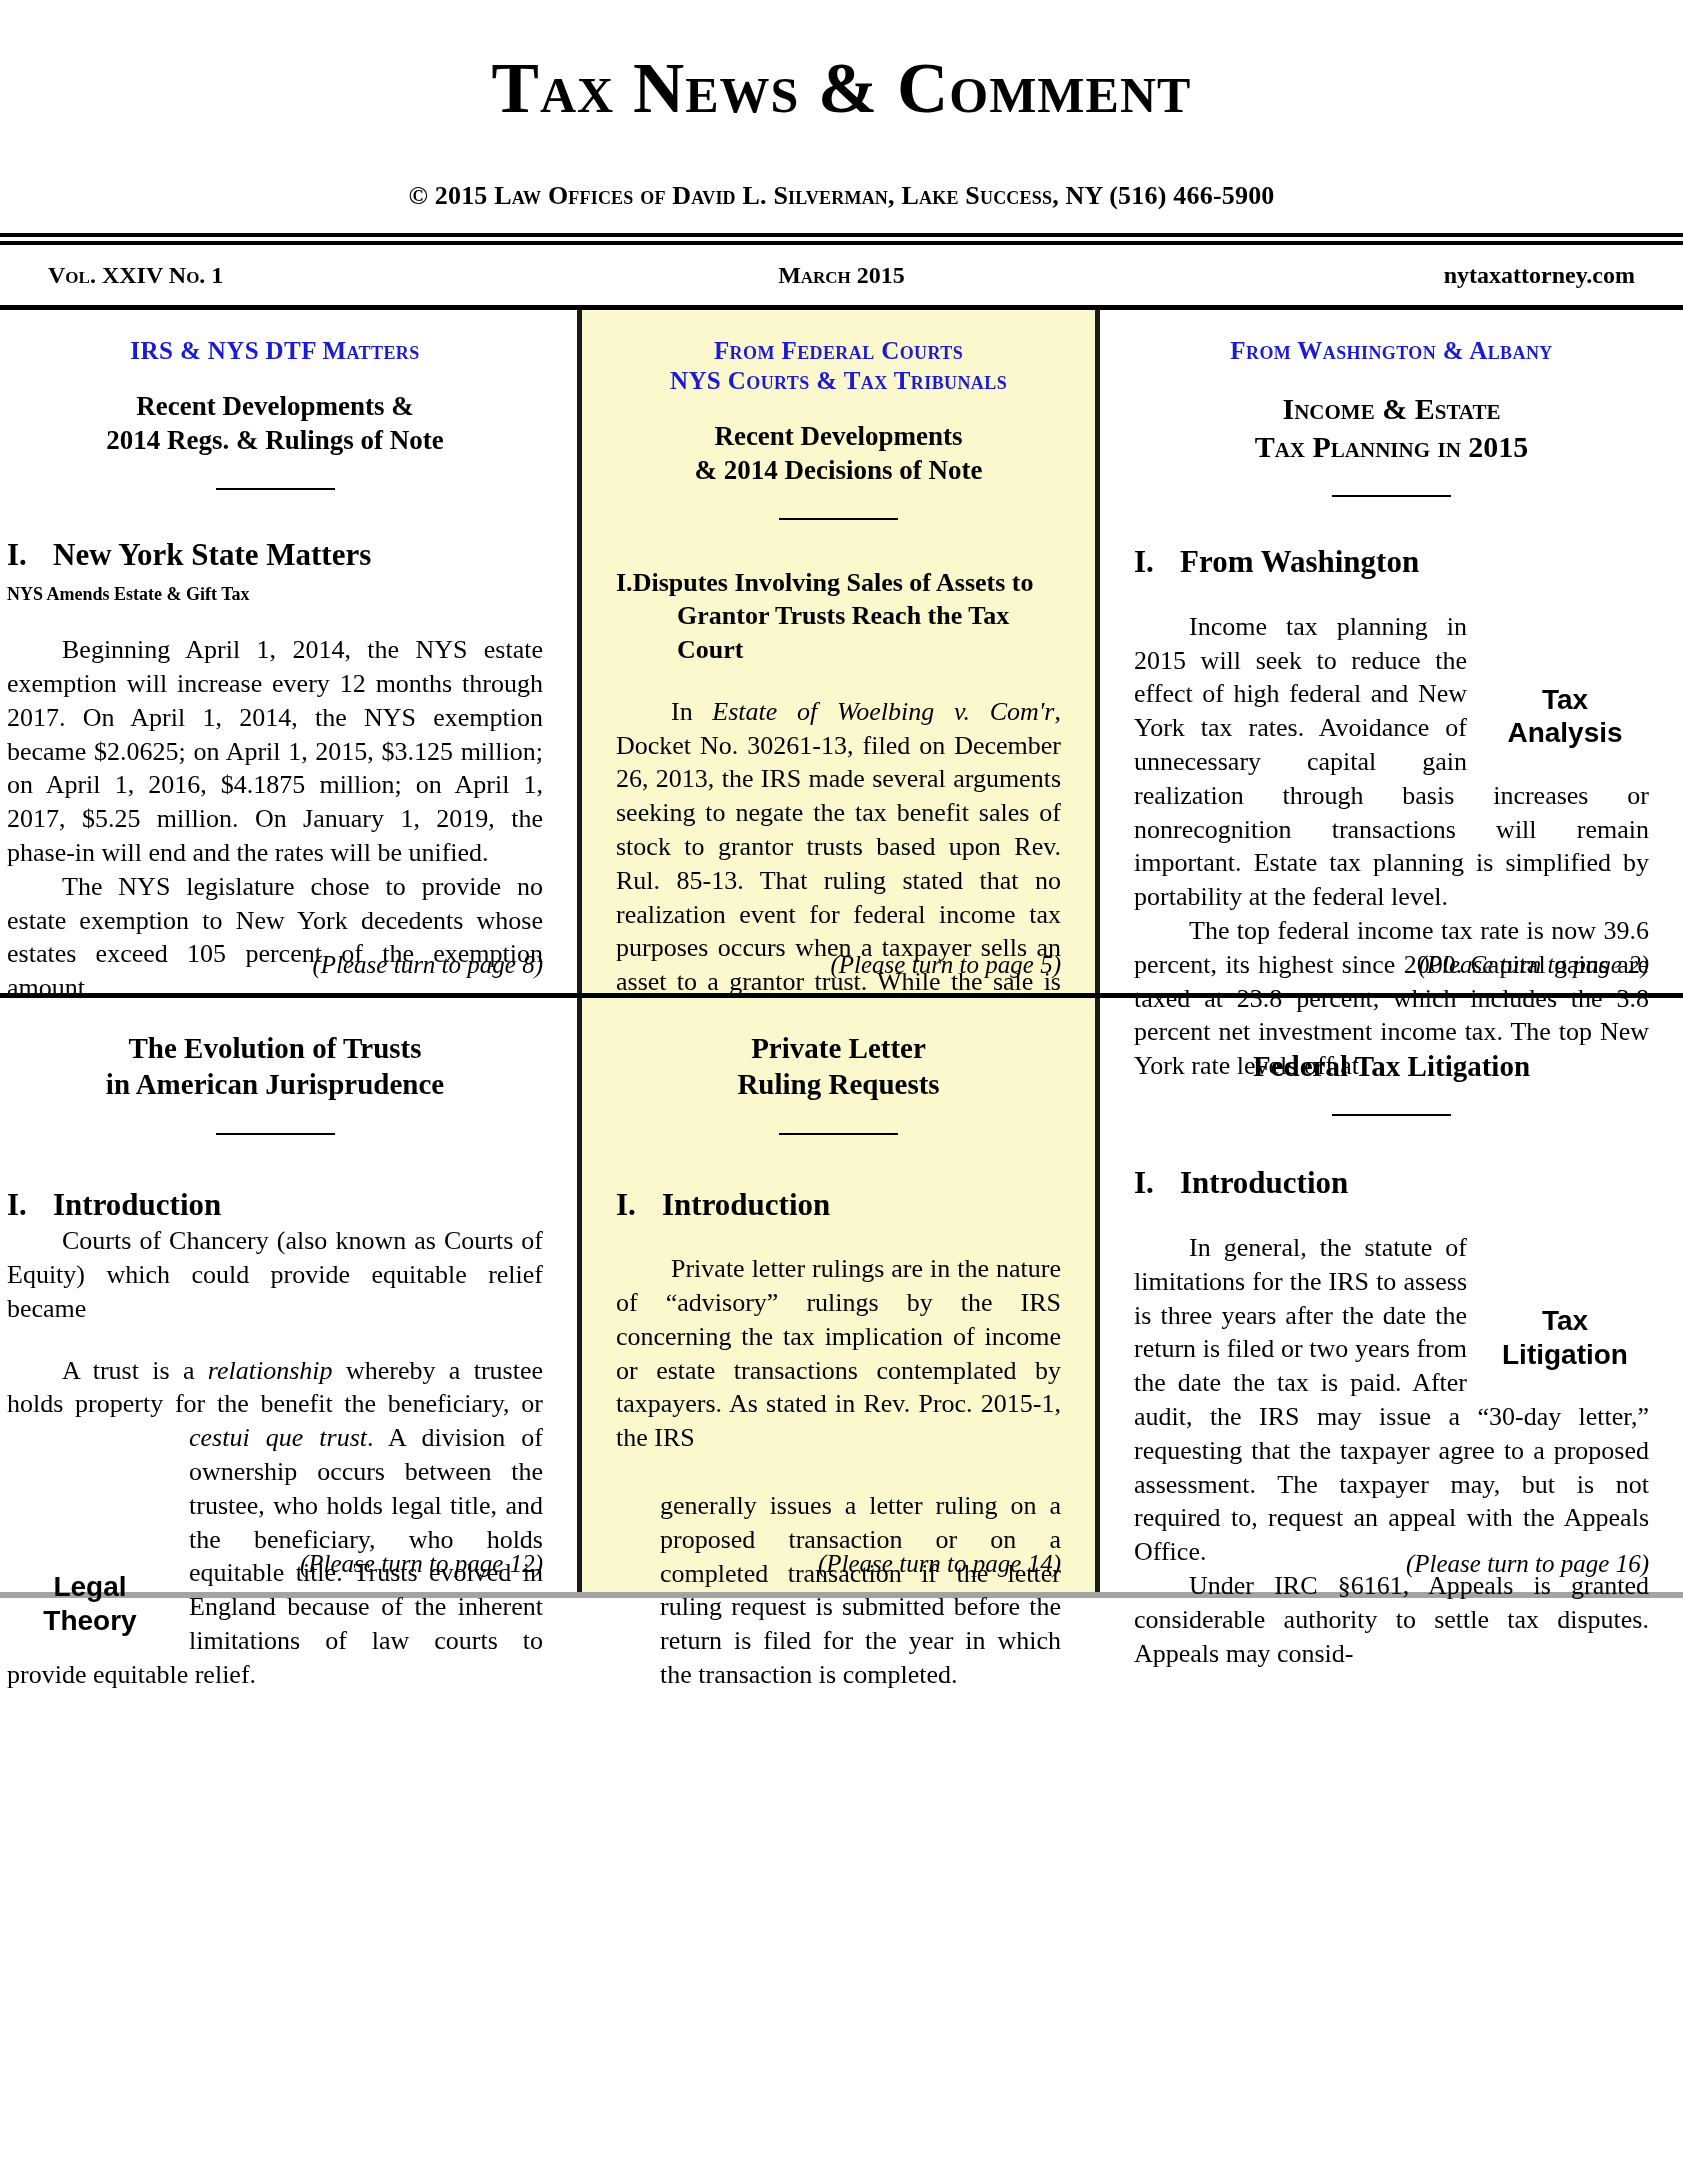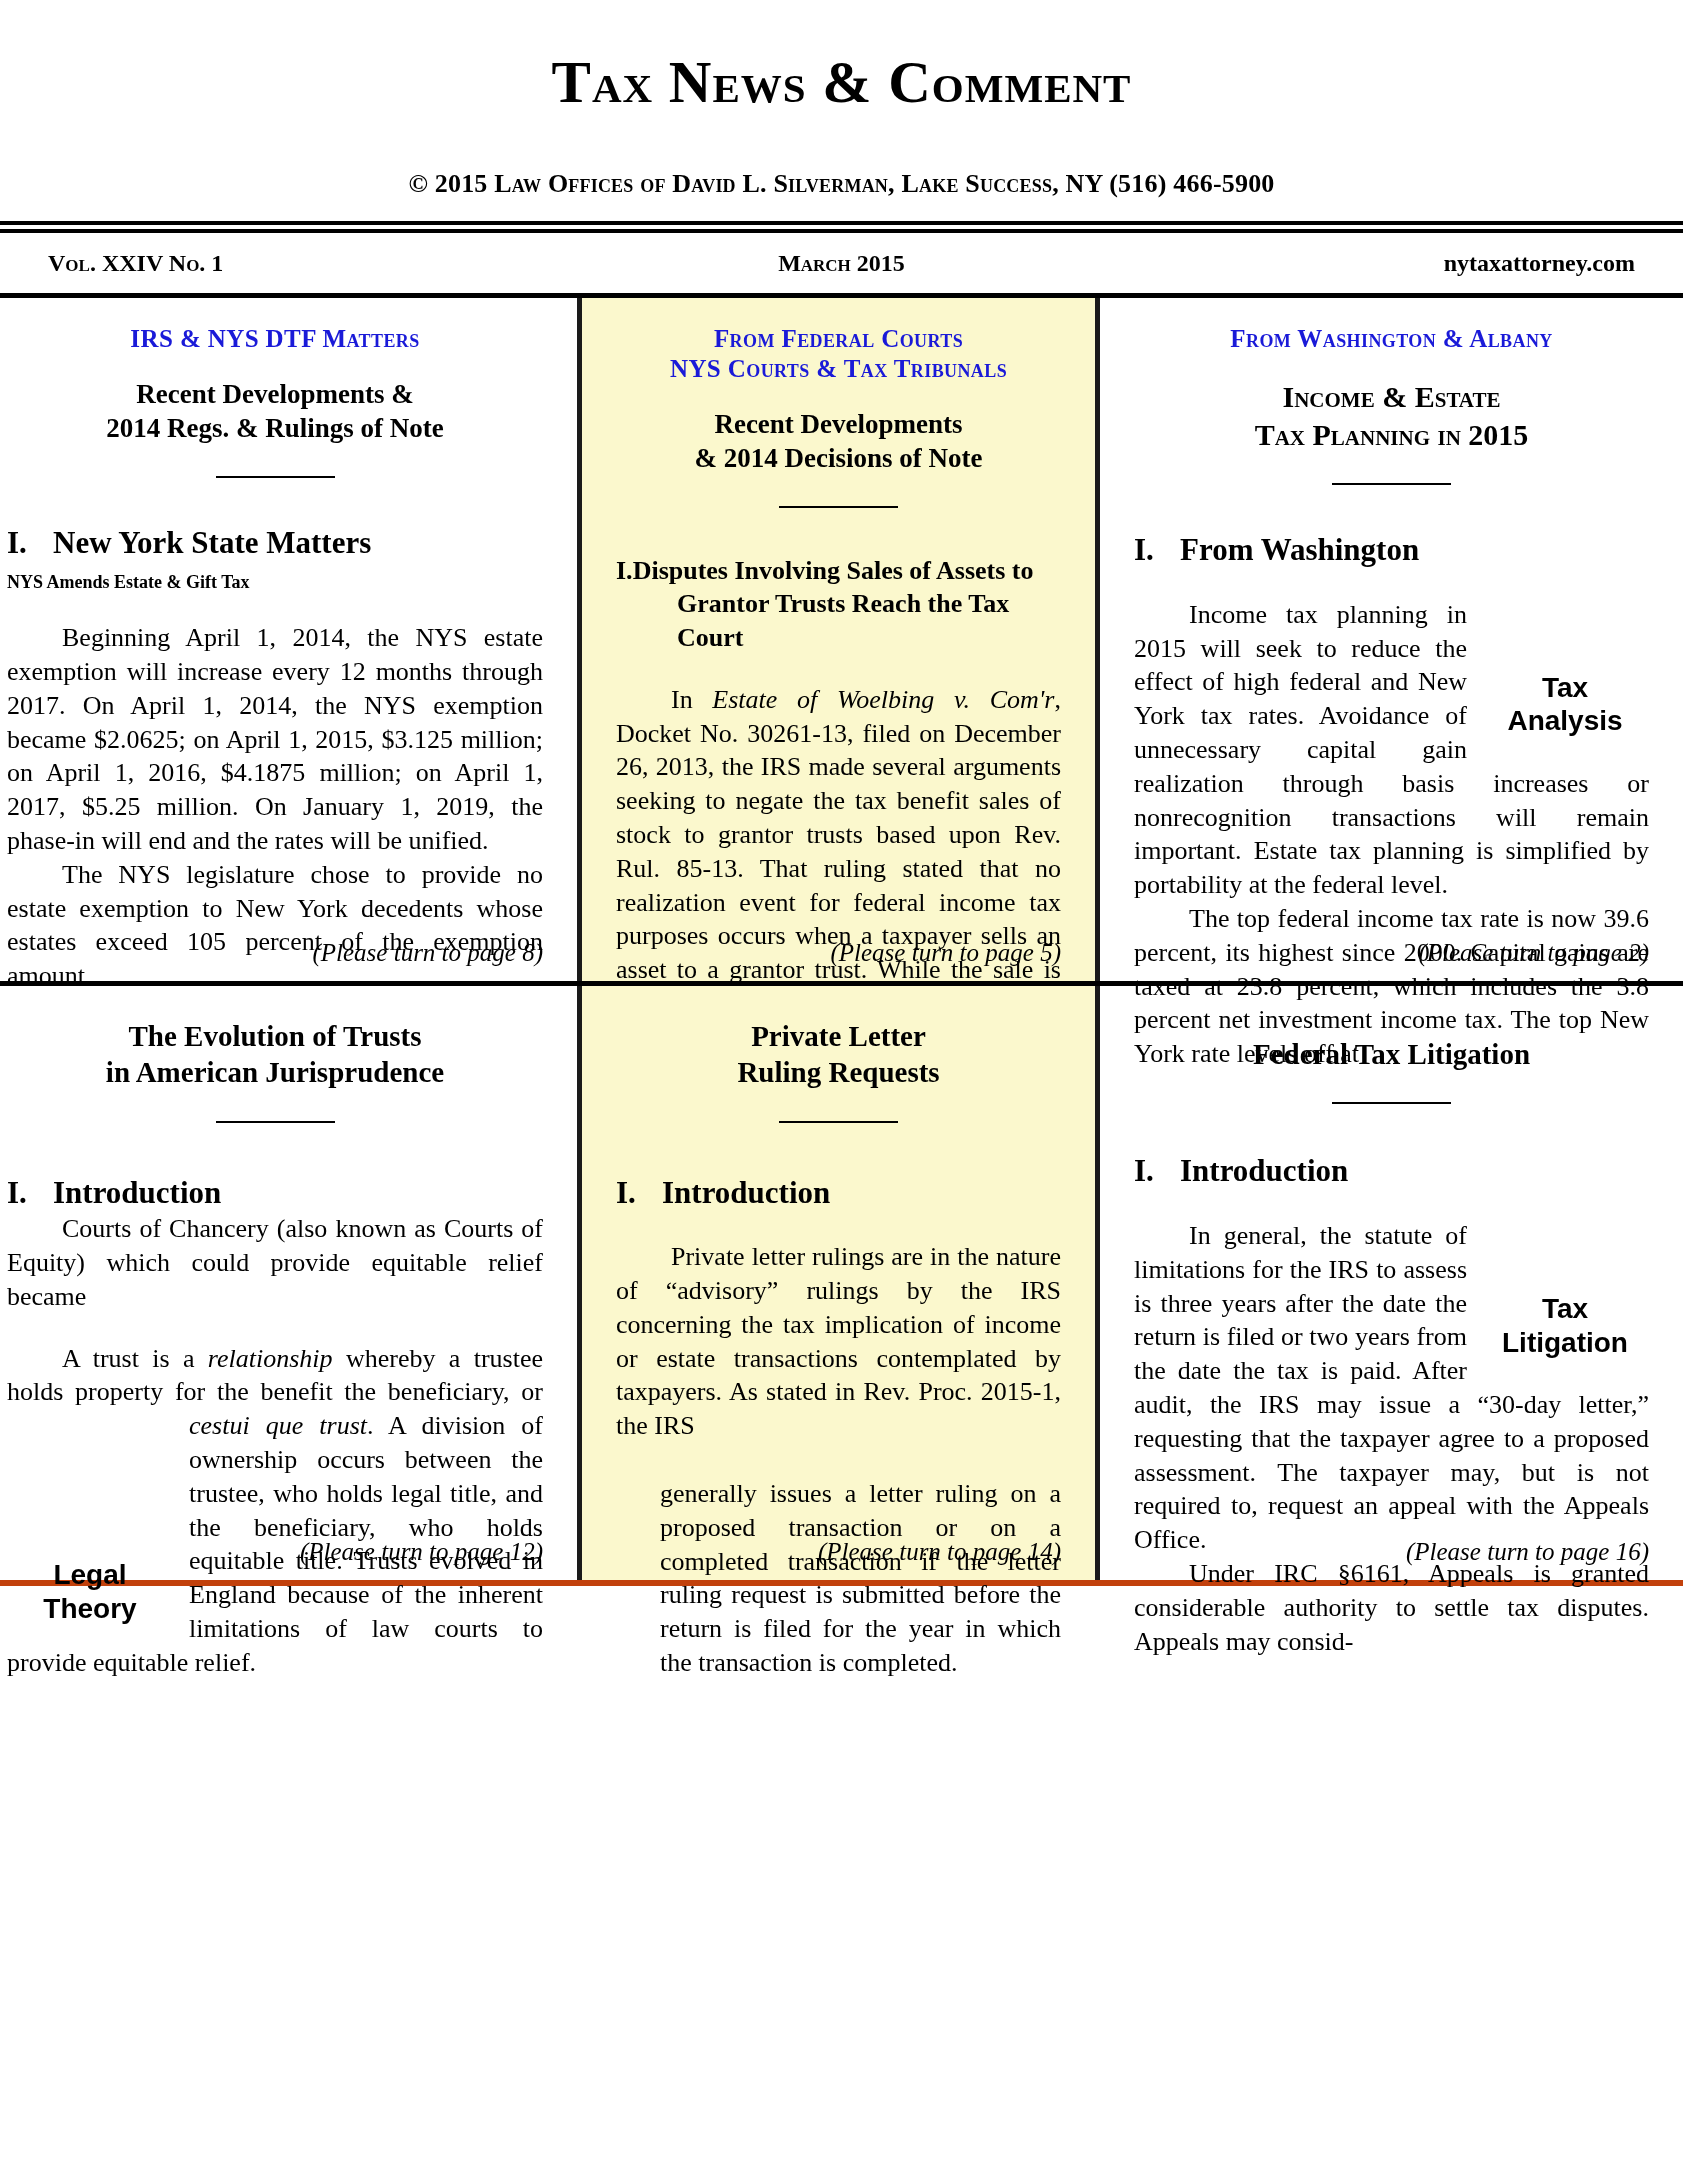--- a/index.html
+++ b/index.html
@@ -16,21 +16,21 @@
   }
 
   
   .masthead {
     padding-top: 53px;
     text-align: center;
   }
   .masthead-title {
     font-family: "Liberation Serif", "DejaVu Serif", serif;
     font-weight: bold;
-    font-size: 59px;
+    font-size: 71px;
     line-height: 1.0;
     font-variant: small-caps;
     letter-spacing: 1px;
     white-space: nowrap;
   }
   .masthead-copyright {
     margin-top: 57px;
     font-size: 26px;
     font-weight: bold;
     font-variant: small-caps;
@@ -67,21 +67,21 @@
   
   .board {
     position: relative;
     width: 1683px;
   }
   .panel-row {
     display: flex;
     align-items: stretch;
     border-bottom: 5px solid #000;
   }
-  .panel-row.second { border-bottom: 6px solid #c2410c; }
+  .panel-row.second { border-bottom: 6px solid #a3a3a3; }
 
   .panel {
     box-sizing: border-box;
     padding: 26px 34px 18px 34px;
     position: relative;
   }
   .panel.col-left   { width: 577px; padding-left: 7px; }
   .panel.col-mid    { width: 523px; background: #fbf8cd; border-left: 5px solid #1a1a1a; border-right: 5px solid #1a1a1a; }
   .panel.col-right  { width: 583px; }
 

